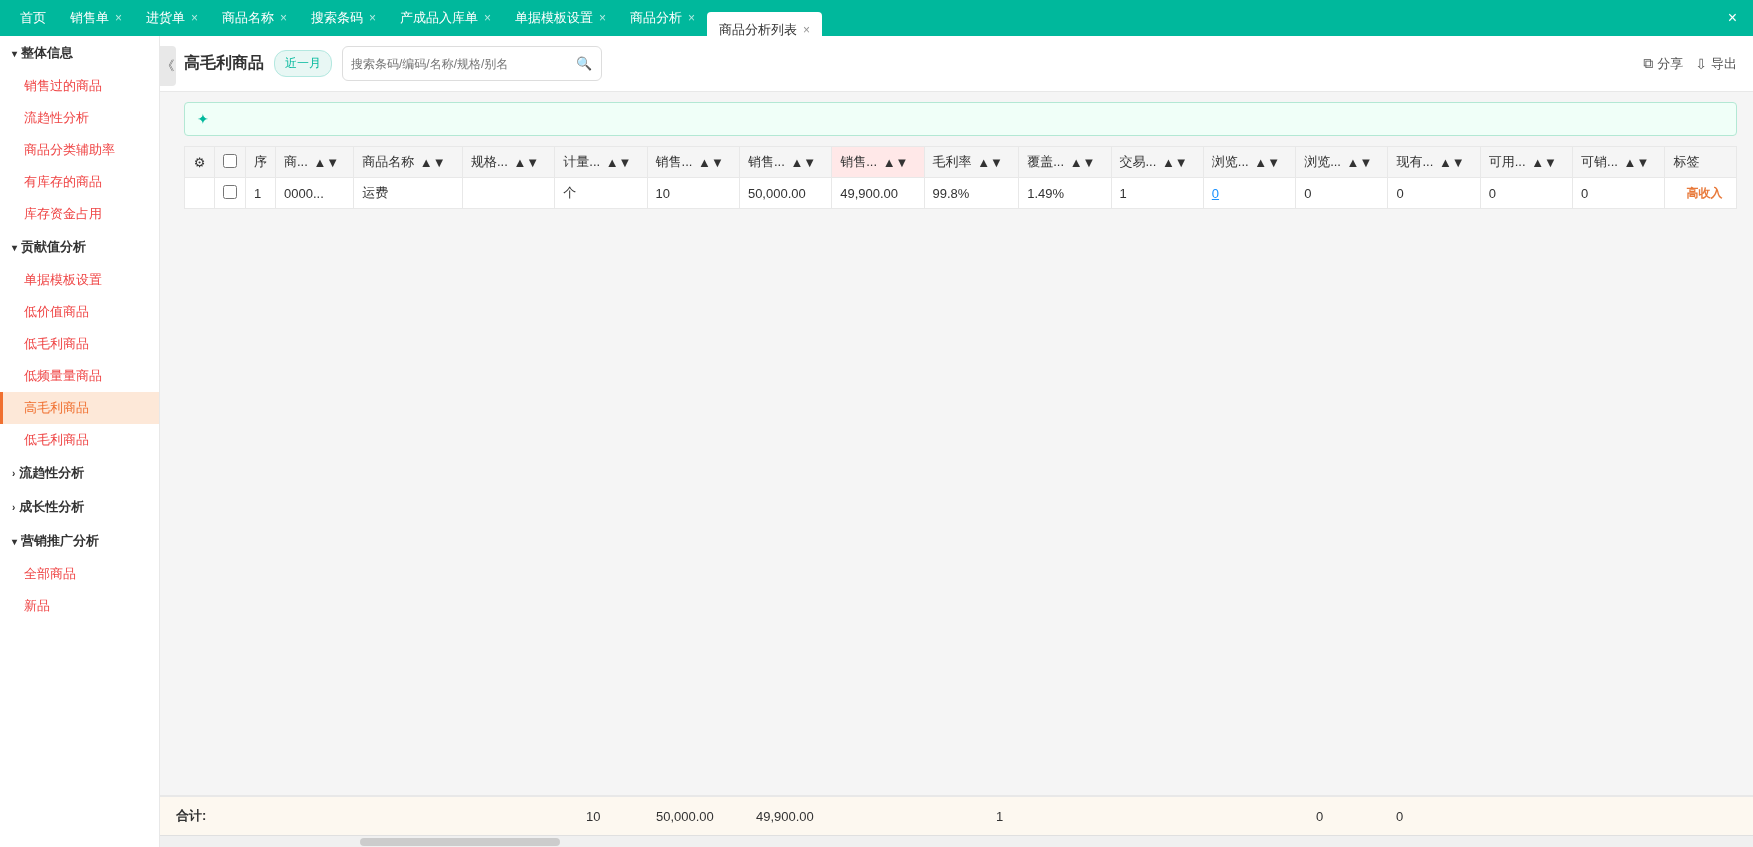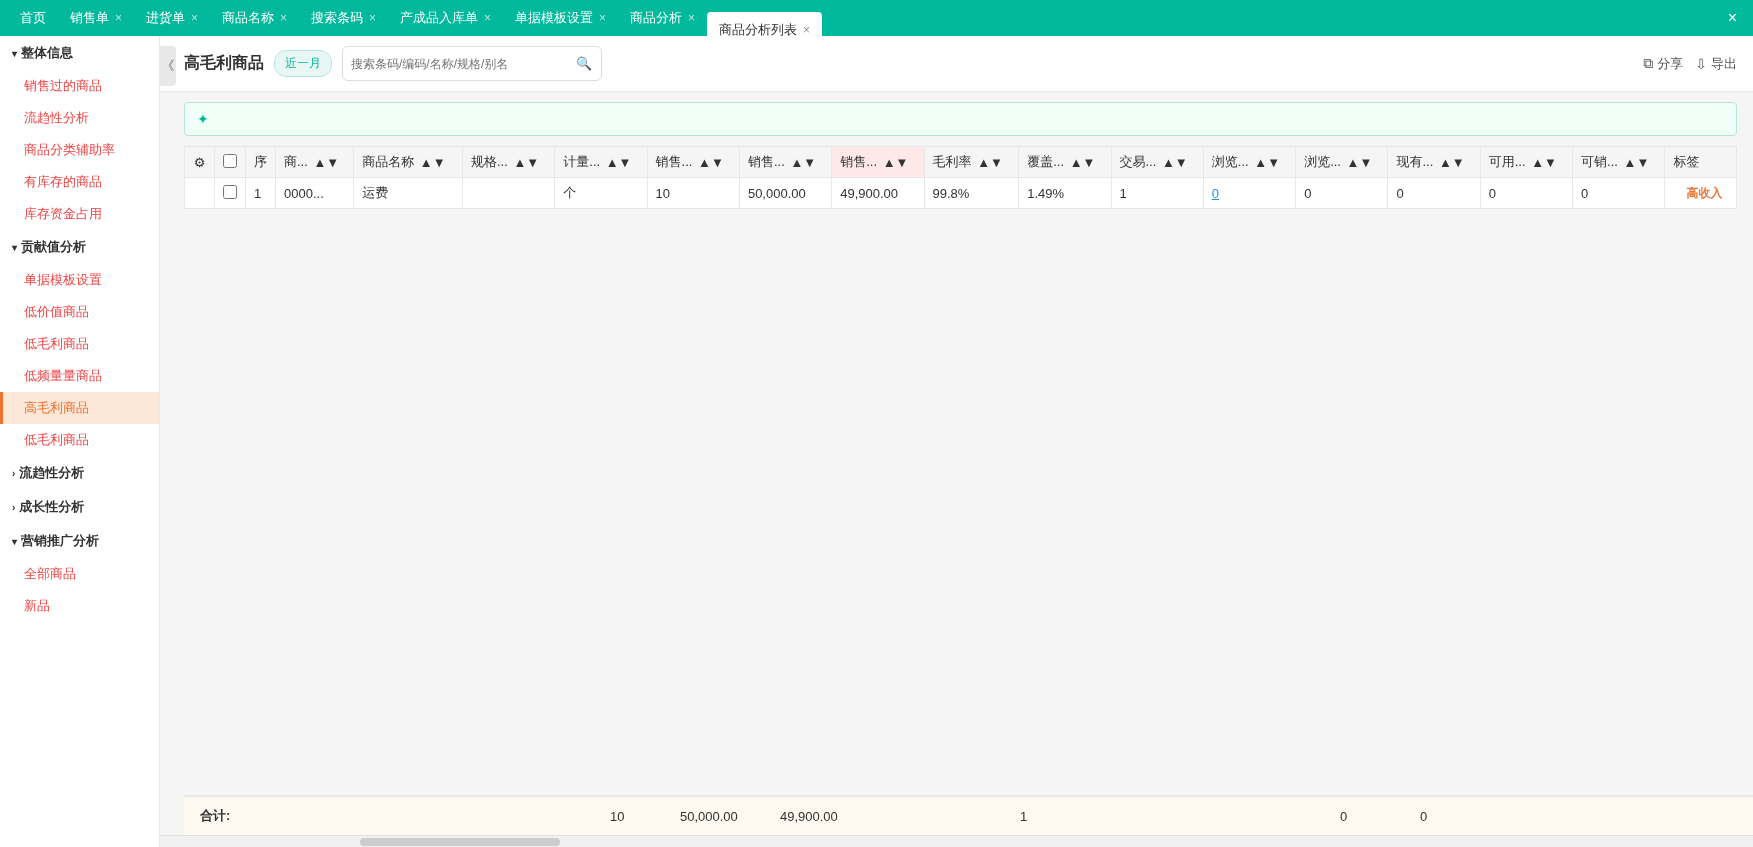--- a/index.html
+++ b/index.html
@@ -240,21 +240,20 @@
     .footer-total {
       background: #fdf8f0;
       border-top: 2px solid #e8e8e8;
       padding: 8px 16px;
       display: flex;
       align-items: center;
       font-size: 13px;
       color: #333;
       gap: 0;
       height: 40px;
-      margin-left: 24px;
     }
     .footer-total-label {
       width: 200px;
       font-weight: bold;
     }
 
     
     .bottom-scroll {
       height: 12px;
       background: #f0f0f0;

